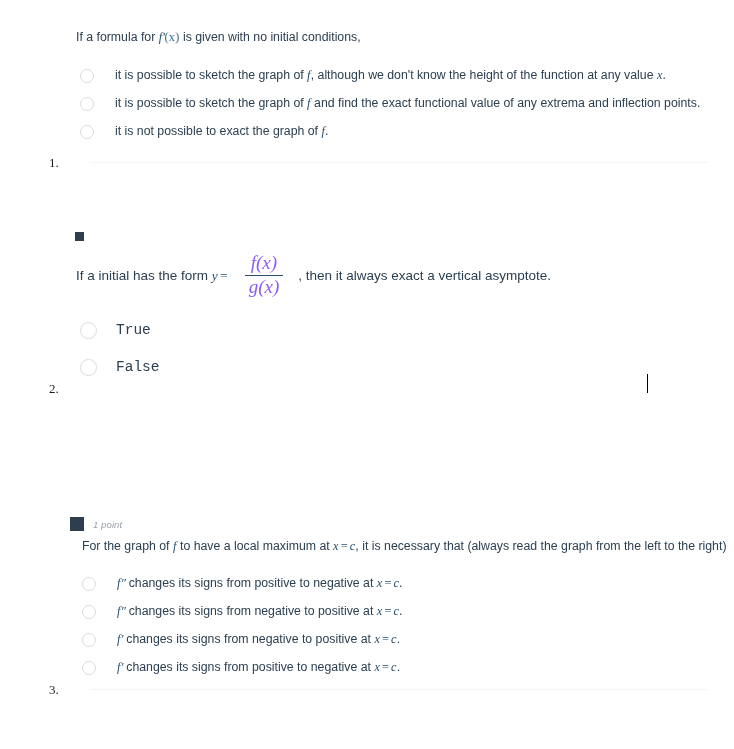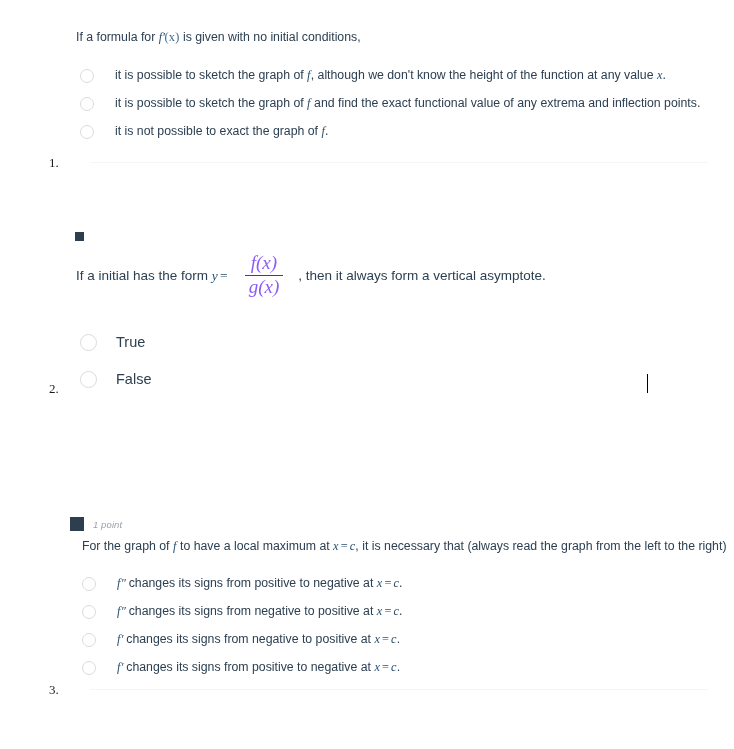--- a/index.html
+++ b/index.html
@@ -199,24 +199,24 @@
 
     <div class="qnum" style="left:49px; top:155px;">1.</div>
     <div class="divider" style="left:90px; top:162px; width:618px;"></div>
   </div>
 
   <div class="question" id="q2" style="top:0;">
 
     <div class="marker-sq" style="left:75px; top:232px; width:9px; height:9px;"></div>
 
     <div class="stem" style="left:76px; top:254px; font-size:13.5px;">
-      <span>If a initial has the form </span><span class="math">y</span><span class="op">=</span><span class="frac"><span class="num"><span>f</span><span class="paren">(x)</span></span><span class="den"><span>g</span><span class="paren">(x)</span></span></span><span>, then it always form a vertical asymptote.</span>
-    </div>
-
-    <div class="options" style="left:80px; top:333px;">
+      <span>If a initial has the form </span><span class="math">y</span><span class="op">=</span><span class="frac"><span class="num"><span>f</span><span class="paren">(x)</span></span><span class="den"><span>g</span><span class="paren">(x)</span></span></span><span>, then it always exact a vertical asymptote.</span>
+    </div>
+
+    <div class="options" style="left:80px; top:321px;font-family:Liberation Mono, monospace;">
 
       <div class="option">
         <span class="radio"></span>
         <span class="opt-label">True</span>
       </div>
 
       <div class="option">
         <span class="radio"></span>
         <span class="opt-label">False</span>
       </div>

